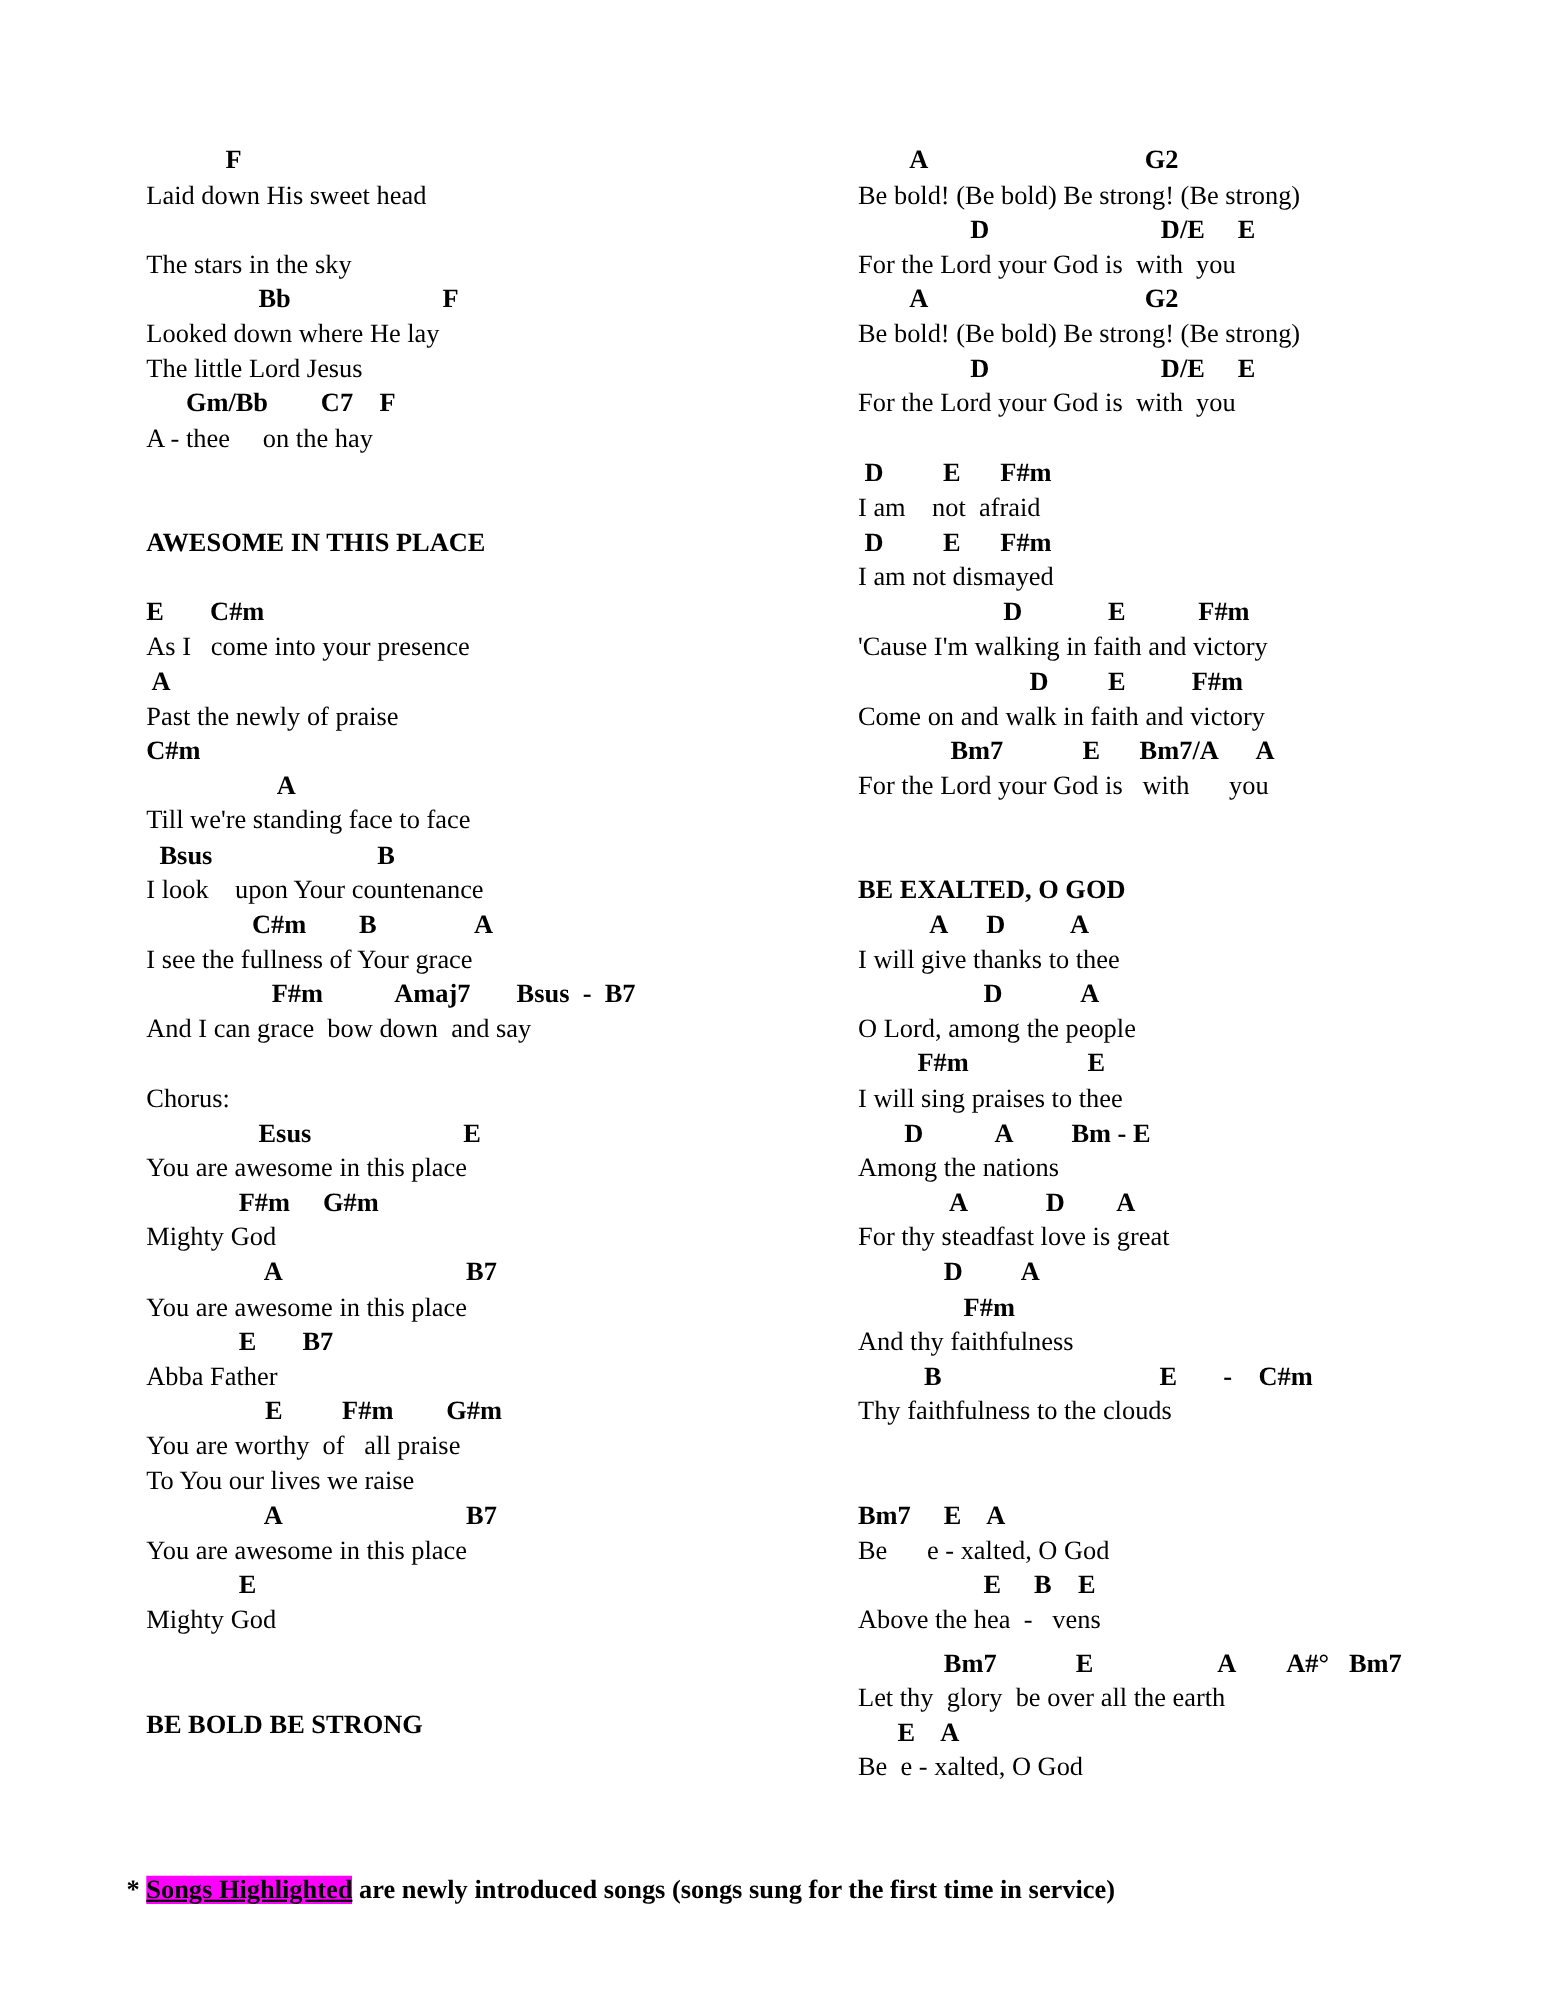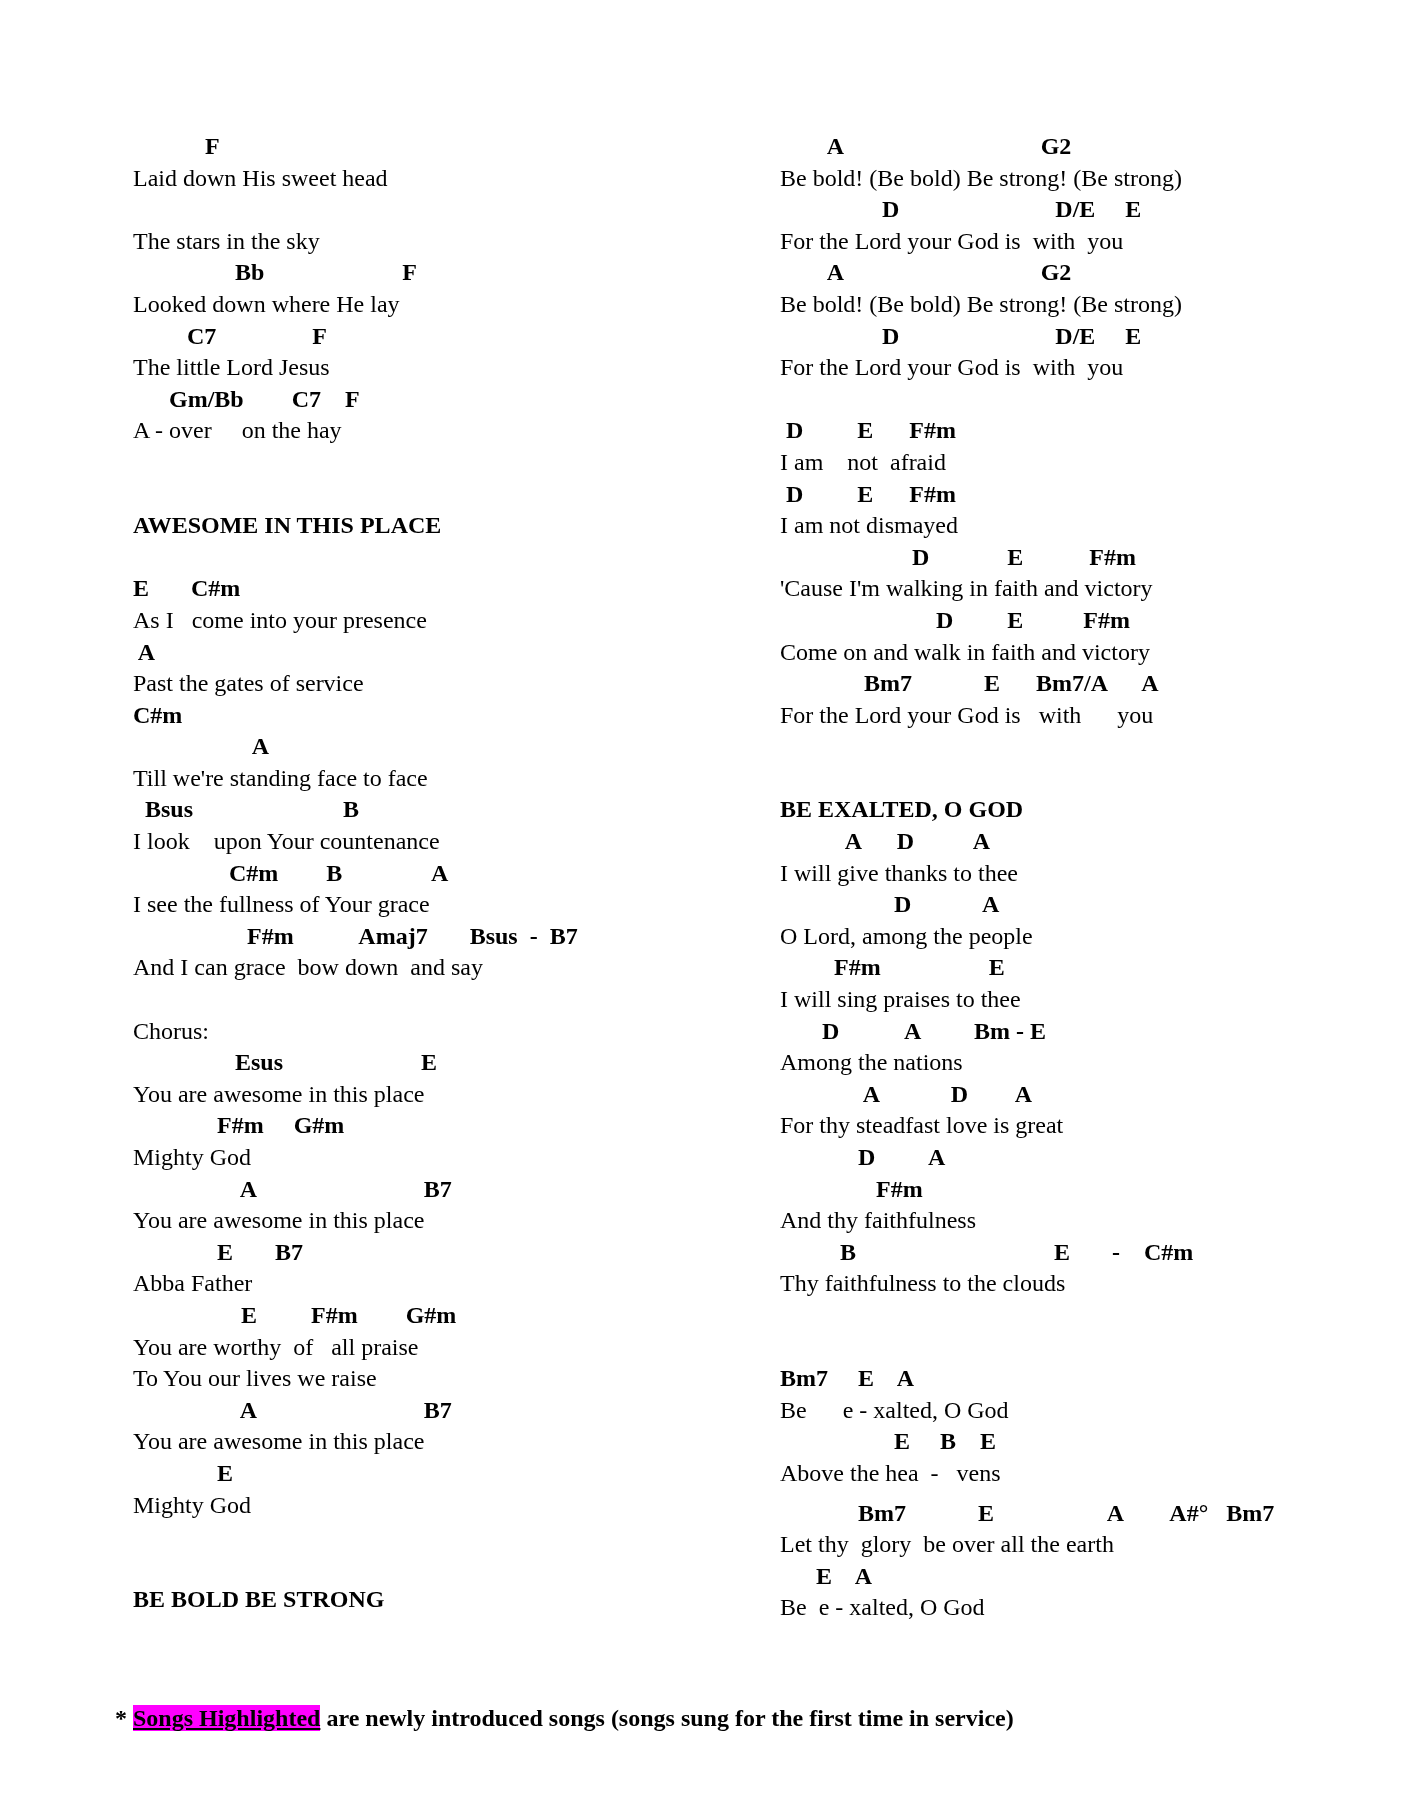--- a/index.html
+++ b/index.html
@@ -53,32 +53,31 @@
 <body>
 
 <div>
   <div id="col-left" class="col">
       <div class="line chord">            F</div>
       <div class="line lyric">Laid down His sweet head</div>
       <div class="line blank">&nbsp;</div>
       <div class="line lyric">The stars in the sky</div>
       <div class="line chord">                 Bb                       F</div>
       <div class="line lyric">Looked down where He lay</div>
-      <div class="line chord">         C7                F</div>
       <div class="line lyric">The little Lord Jesus</div>
       <div class="line chord">      Gm/Bb        C7    F</div>
-      <div class="line lyric">A - over     on the hay</div>
+      <div class="line lyric">A - thee     on the hay</div>
       <div class="line blank">&nbsp;</div>
       <div class="line blank">&nbsp;</div>
       <div class="line heading">AWESOME IN THIS PLACE</div>
       <div class="line blank">&nbsp;</div>
       <div class="line chord">E       C#m</div>
       <div class="line lyric">As I   come into your presence</div>
       <div class="line chord"> A</div>
-      <div class="line lyric">Past the gates of service</div>
+      <div class="line lyric">Past the newly of praise</div>
       <div class="line chord">C#m</div>
       <div class="line chord">                    A</div>
       <div class="line lyric">Till we're standing face to face</div>
       <div class="line chord">  Bsus                         B</div>
       <div class="line lyric">I look    upon Your countenance</div>
       <div class="line chord">                C#m        B               A</div>
       <div class="line lyric">I see the fullness of Your grace</div>
       <div class="line chord">                   F#m           Amaj7       Bsus  -  B7</div>
       <div class="line lyric">And I can grace  bow down  and say</div>
       <div class="line blank">&nbsp;</div>

